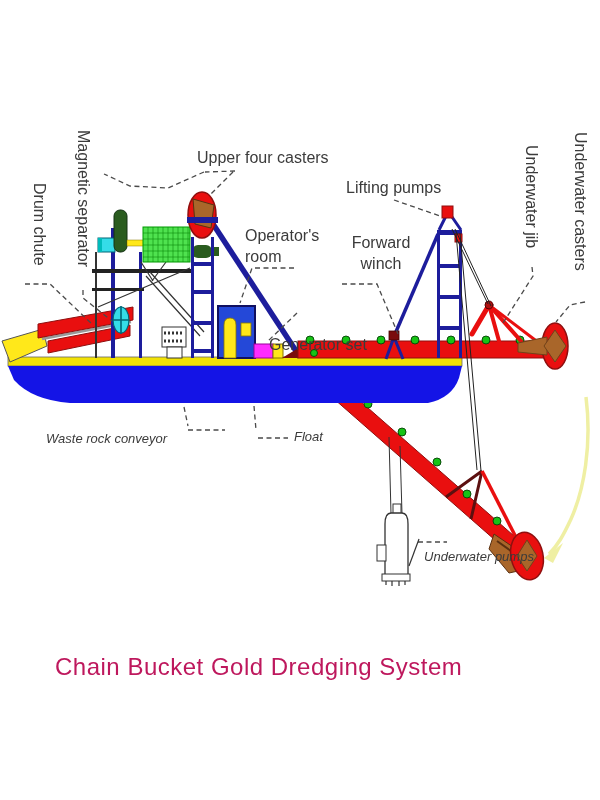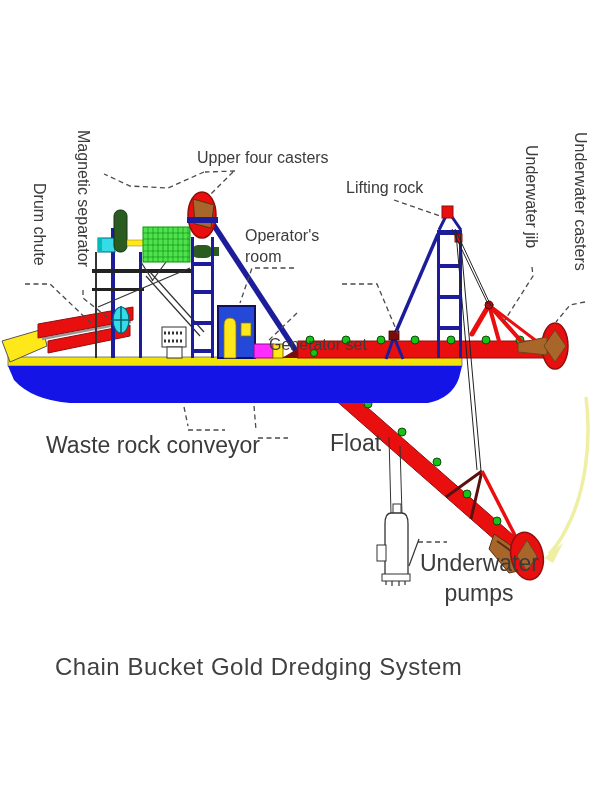--- a/index.html
+++ b/index.html
@@ -3,23 +3,23 @@
 <meta charset="utf-8">
 <style>
   html,body{margin:0;padding:0;background:#fff;}
   .stage{position:relative;width:600px;height:800px;background:#fff;overflow:hidden;
          font-family:"Liberation Sans", sans-serif;}
   .stage svg{position:absolute;left:0;top:0;}
   .lbl{position:absolute;color:#3b3b3b;font-size:16px;line-height:1.3;white-space:nowrap;}
   .lbl.wrap{white-space:normal;}
   .vlabel{position:absolute;color:#3b3b3b;font-size:16px;white-space:nowrap;
           transform-origin:0 0;transform:rotate(90deg);}
-  .big{font-size:23px;}
+  .big{font-size:13px;font-style:italic;}
   .center{text-align:center;}
-  .title{position:absolute;color:#404040;font-size:24px;letter-spacing:.5px;white-space:nowrap;}
+  .title{position:absolute;color:#be185d;font-size:24px;letter-spacing:.5px;white-space:nowrap;}
   
   .navy{fill:var(--navy,#1d1d9c);}
   .leader{stroke:#4a4a4a;stroke-width:1.3;stroke-dasharray:5 3.5;fill:none;}
   .dot{fill:var(--dot_green,#16c316);stroke:#064006;stroke-width:.9;}
   .cable{stroke:#222;stroke-width:1;fill:none;}
   .thin{stroke:#333;stroke-width:1.2;fill:none;}
 </style>
 </head>
 <body>
 
@@ -179,23 +179,24 @@
     <path class="leader" d="M254,406 L256,430 M258,438 L288,438"></path>
     <path class="leader" d="M418,542 L447,542"></path>
     <path class="thin" d="M409,566 L419,539"></path>
   </g>
 </svg>
 
 <div class="vlabel" style="left:48px;top:183px;">Drum chute</div>
 <div class="vlabel" style="left:92px;top:130px;">Magnetic separator</div>
 <div class="lbl wrap" style="left:245px;top:226px;width:80px;">Operator's room</div>
 <div class="lbl" style="left:197px;top:148px;">Upper four casters</div>
-<div class="lbl" style="left:346px;top:178px;">Lifting rock</div>
+<div class="lbl" style="left:346px;top:178px;">Lifting pumps</div>
+<div class="lbl wrap center" style="left:338px;top:233px;width:86px;">Forward winch</div>
 <div class="lbl" style="left:269px;top:291px;margin-top:44px;">Generator set</div>
 <div class="vlabel" style="left:540px;top:145px;">Underwater jib</div>
 <div class="vlabel" style="left:589px;top:132px;">Underwater casters</div>
 <div class="lbl big" style="left:46px;top:431px;">Waste rock conveyor</div>
-<div class="lbl big" style="left:294px;top:429px;margin-left:36px;">Float</div>
+<div class="lbl big" style="left:294px;top:429px;">Float</div>
 <div class="lbl big wrap center" style="left:420px;top:549px;width:118px;">Underwater pumps</div>
 
 <div class="title" style="left:55px;top:653px;">Chain Bucket Gold Dredging System</div>
 
 </div>
 
 </body></html>

